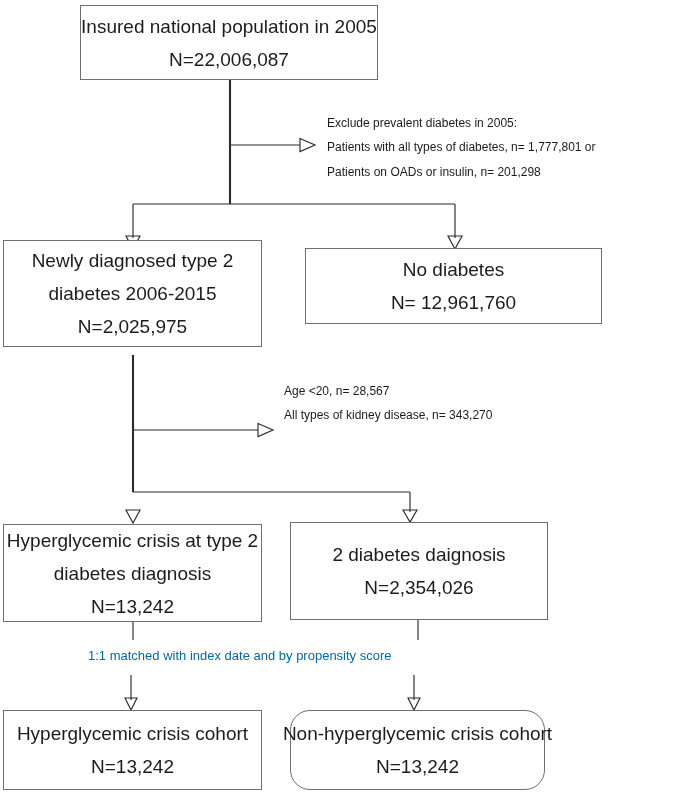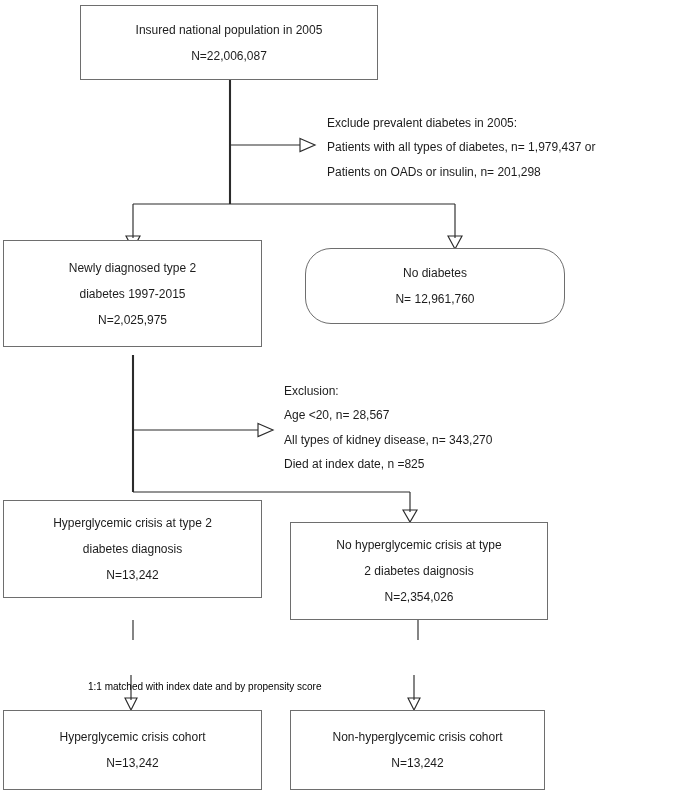--- a/index.html
+++ b/index.html
@@ -21,45 +21,44 @@
     position: absolute;
     box-sizing: border-box;
     border: 1.6px solid #6e6e6e;
     background: #ffffff;
     display: flex;
     flex-direction: column;
     align-items: center;
     justify-content: center;
     text-align: center;
     color: #1c1c1c;
-    font-size: 12px;
+    font-size: 19px;
     line-height: 1.0;
   }
   .box .ln {
     display: block;
     margin: 7px 0;
     white-space: nowrap;
   }
   .note {
     position: absolute;
     color: #1c1c1c;
     font-size: 12px;
     white-space: nowrap;
     line-height: 1.0;
   }
   .note .ln {
     display: block;
     margin: 12.5px 0;
   }
   .caption {
     position: absolute;
-    color: #000000;
-    font-size: 10px;
+    color: #0369a1;
+    font-size: 13px;
     white-space: nowrap;
-    margin-top: 33px;
   }
   svg.connectors {
     position: absolute;
     left: 0;
     top: 0;
     width: 685px;
     height: 794px;
     pointer-events: none;
   }
   svg.connectors line,
@@ -107,59 +106,56 @@
     <path class="thin" d="M 408 698 L 420 698 L 414 710 Z" fill="#111111"></path>
   </svg>
 
   <div class="box" style="left:80px; top:5px; width:298px; height:75px;">
     <span class="ln">Insured national population in 2005</span>
     <span class="ln">N=22,006,087</span>
   </div>
 
   <div class="note" style="left:327px; top:104px;">
     <span class="ln">Exclude prevalent diabetes in 2005:</span>
-    <span class="ln">Patients with all types of diabetes, n= 1,979,437 or</span>
+    <span class="ln">Patients with all types of diabetes, n= 1,777,801 or</span>
     <span class="ln">Patients on OADs or insulin, n= 201,298</span>
   </div>
 
   <div class="box" style="left:3px; top:240px; width:259px; height:107px;">
     <span class="ln">Newly diagnosed type 2</span>
-    <span class="ln">diabetes 1997-2015</span>
+    <span class="ln">diabetes 2006-2015</span>
     <span class="ln">N=2,025,975</span>
   </div>
 
-  <div class="box" style="left:305px; top:248px; width:260px; height:76px;border-radius:26px;">
+  <div class="box" style="left:305px; top:248px; width:297px; height:76px;">
     <span class="ln">No diabetes</span>
     <span class="ln">N= 12,961,760</span>
   </div>
 
   <div class="note" style="left:284px; top:372px;">
-    <span class="ln">Exclusion:</span>
     <span class="ln">Age &lt;20, n= 28,567</span>
     <span class="ln">All types of kidney disease, n= 343,270</span>
-    <span class="ln">Died at index date, n =825</span>
   </div>
 
-  <div class="box" style="left:3px; top:500px; width:259px; height:98px;">
+  <div class="box" style="left:3px; top:524px; width:259px; height:98px;">
     <span class="ln">Hyperglycemic crisis at type 2</span>
     <span class="ln">diabetes diagnosis</span>
     <span class="ln">N=13,242</span>
   </div>
 
   <div class="box" style="left:290px; top:522px; width:258px; height:98px;">
-    <span class="ln">No hyperglycemic crisis at type</span>
     <span class="ln">2 diabetes daignosis</span>
     <span class="ln">N=2,354,026</span>
   </div>
 
   <div class="caption" style="left:88px; top:648px;">1:1 matched with index date and by propensity score</div>
 
   <div class="box" style="left:3px; top:710px; width:259px; height:80px;justify-content:center;">
     <span class="ln">Hyperglycemic crisis cohort</span>
     <span class="ln">N=13,242</span>
   </div>
 
-  <div class="box" style="left:290px; top:710px; width:255px; height:80px;">
+  <div class="box" style="left:290px; top:710px; width:255px; height:80px;border-radius:20px;">
     <span class="ln">Non-hyperglycemic crisis cohort</span>
     <span class="ln">N=13,242</span>
   </div>
 
 </div>
 
 </body></html>

